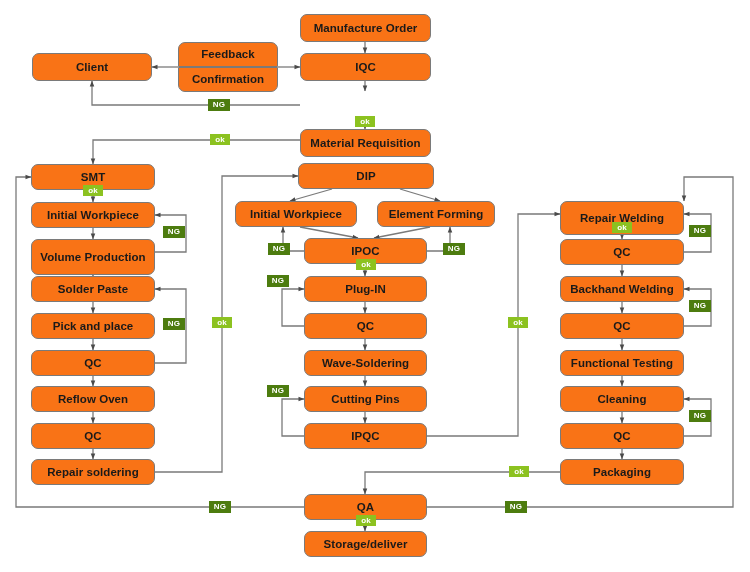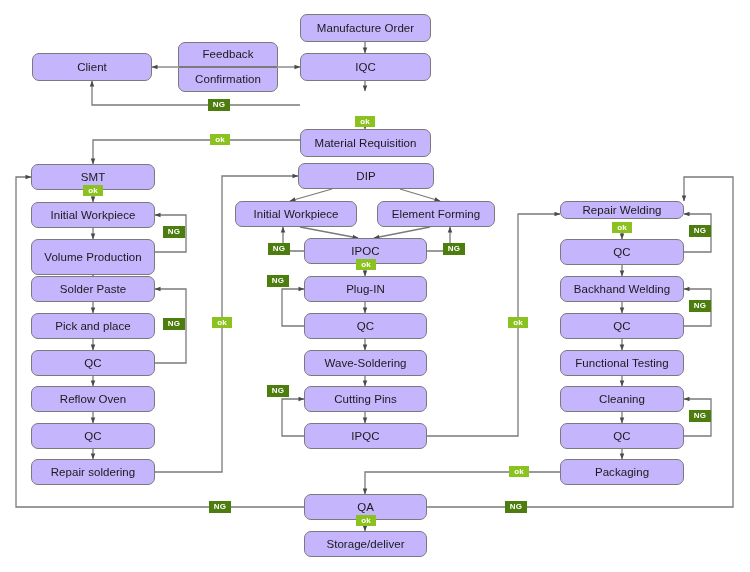--- a/index.html
+++ b/index.html
@@ -24,31 +24,32 @@
     top: 0;
     width: 750px;
     height: 572px;
     pointer-events: none;
   }
   .node {
     position: absolute;
     box-sizing: border-box;
     border: 1.3px solid #7a7a7a;
     border-radius: 7px;
-    background: #c4b5fd;
+    background: #f97316;
     color: #1a1a1a;
     display: flex;
     align-items: center;
     justify-content: center;
     text-align: center;
     font-size: 11.5px;
     line-height: 1.1;
     letter-spacing: 0.05px;
     white-space: nowrap;
     z-index: 2;
+    font-weight: bold;
   }
   .node.stacked-top {
     border-bottom-left-radius: 0;
     border-bottom-right-radius: 0;
     border-bottom: 0.7px solid #7a7a7a;
   }
   .node.stacked-bottom {
     border-top-left-radius: 0;
     border-top-right-radius: 0;
     border-top: 0.7px solid #7a7a7a;
@@ -215,21 +216,21 @@
   <div class="node" style="left:304px;top:350px;width:123px;height:26px;">
     <span>Wave-Soldering</span>
   </div>
   <div class="node" style="left:304px;top:386px;width:123px;height:26px;text-align:right;">
     <span>Cutting Pins</span>
   </div>
   <div class="node" style="left:304px;top:423px;width:123px;height:26px;">
     <span>IPQC</span>
   </div>
 
-  <div class="node" style="left:560px;top:201px;width:124px;height:18px;align-items:center;">
+  <div class="node" style="left:560px;top:201px;width:124px;height:34px;align-items:center;">
     <span>Repair Welding</span>
   </div>
   <div class="node" style="left:560px;top:239px;width:124px;height:26px;">
     <span>QC</span>
   </div>
   <div class="node" style="left:560px;top:276px;width:124px;height:26px;">
     <span>Backhand Welding</span>
   </div>
   <div class="node" style="left:560px;top:313px;width:124px;height:26px;">
     <span>QC</span>

